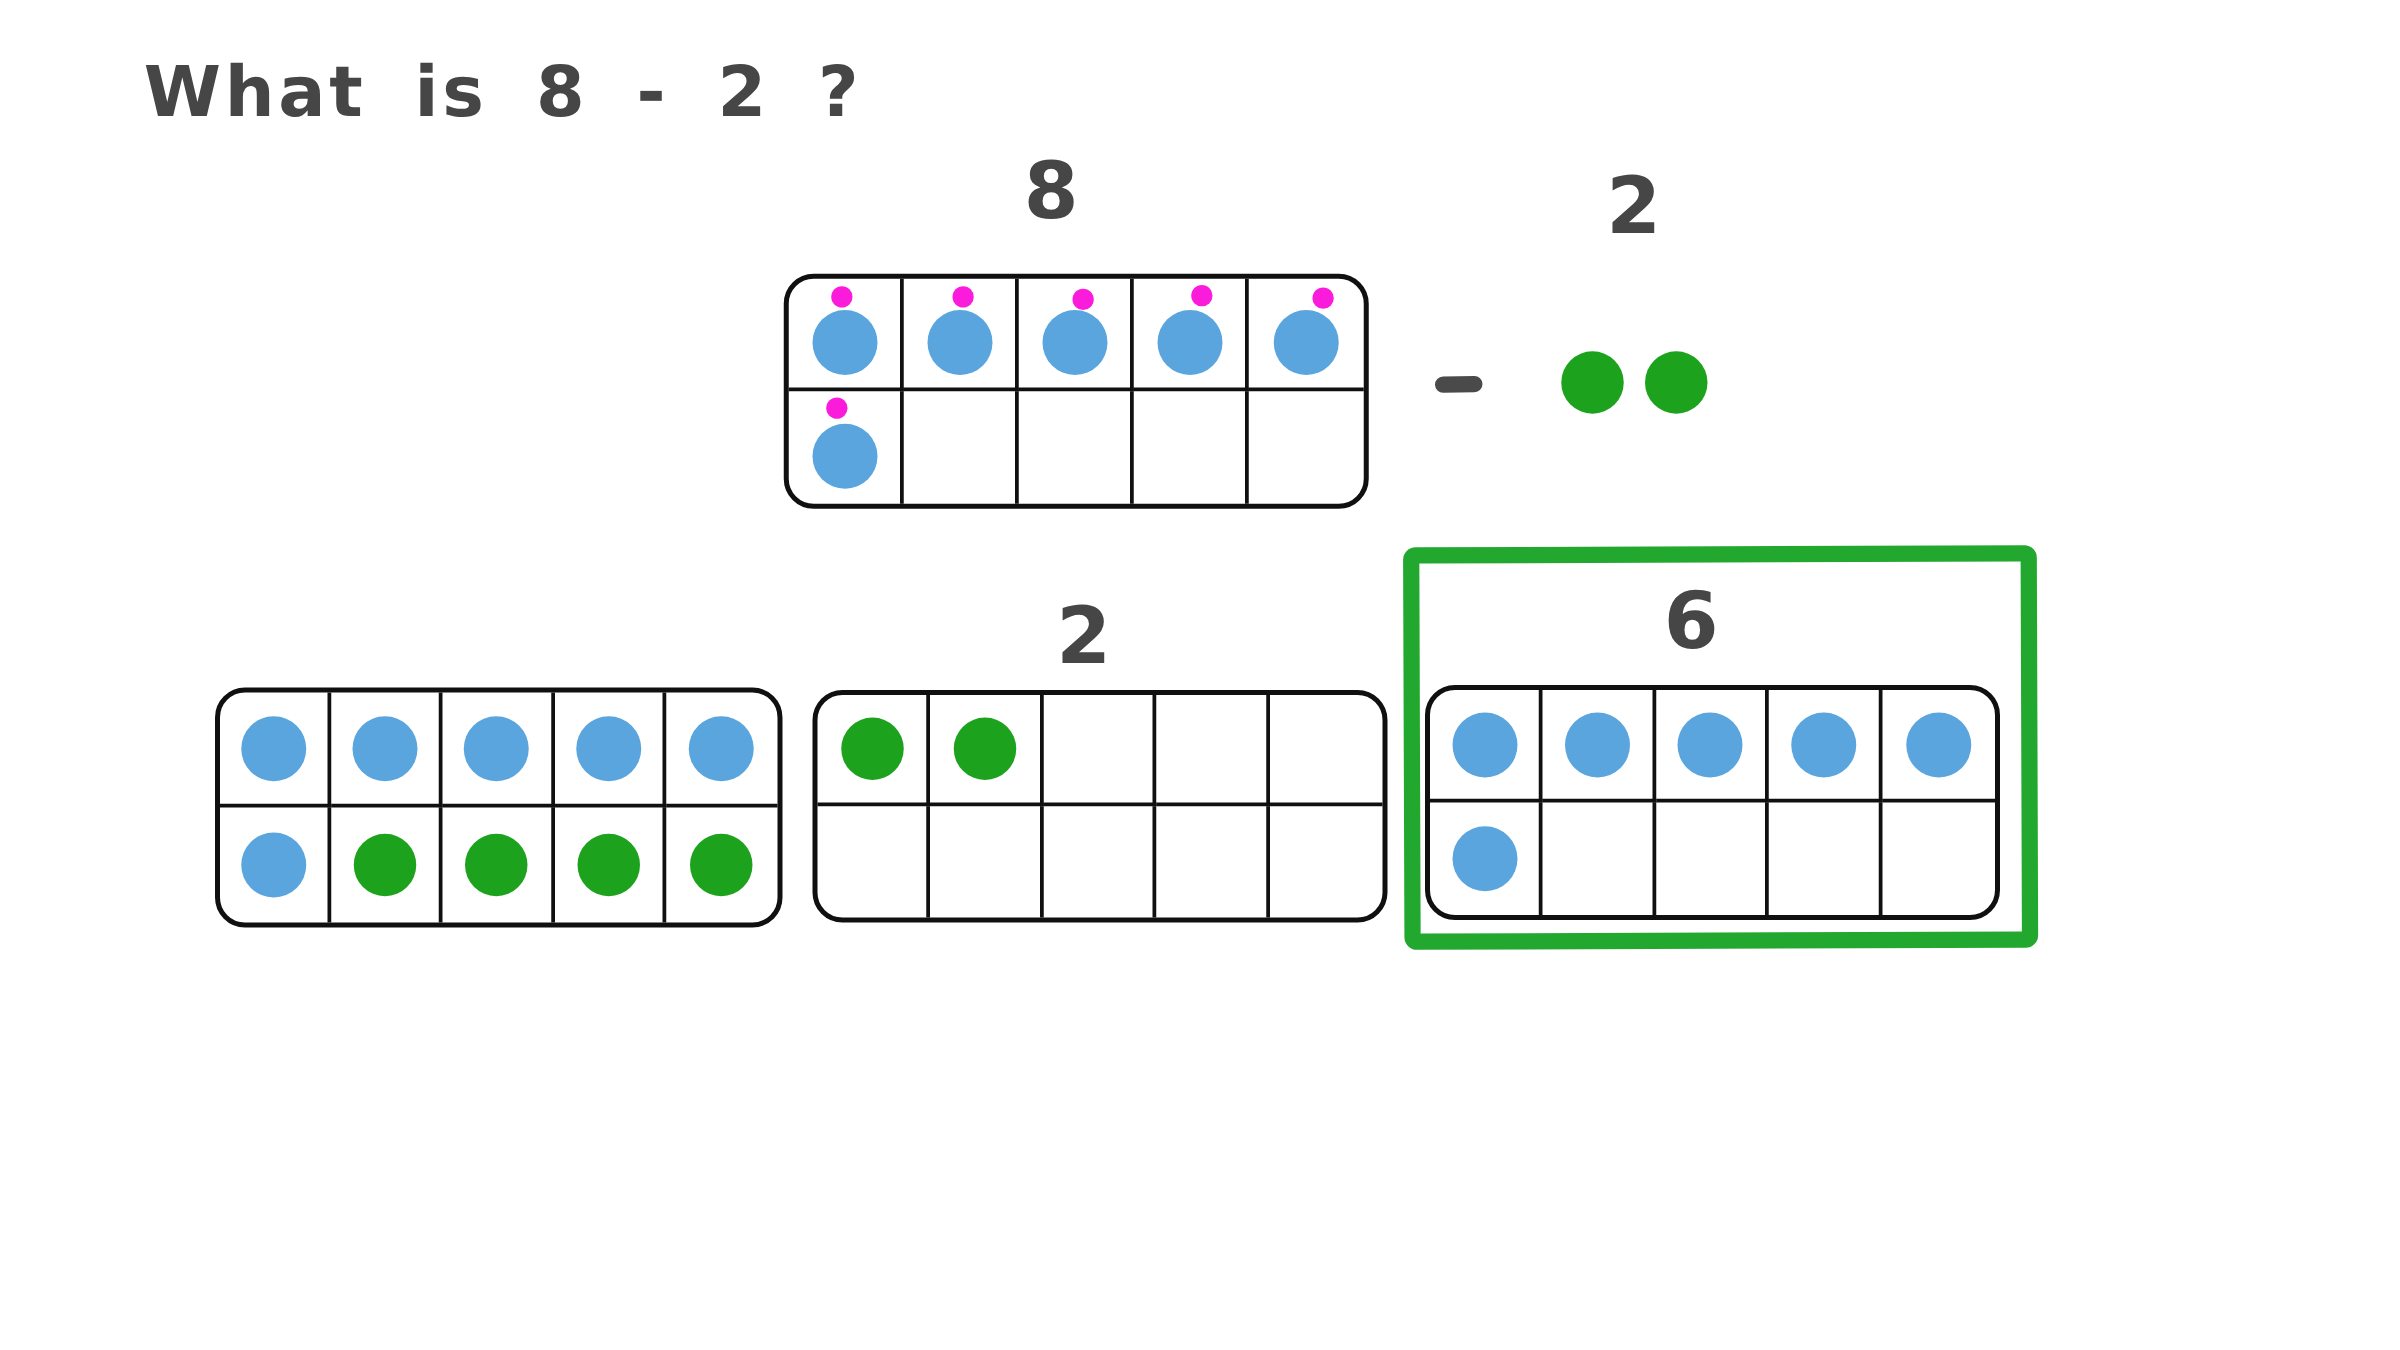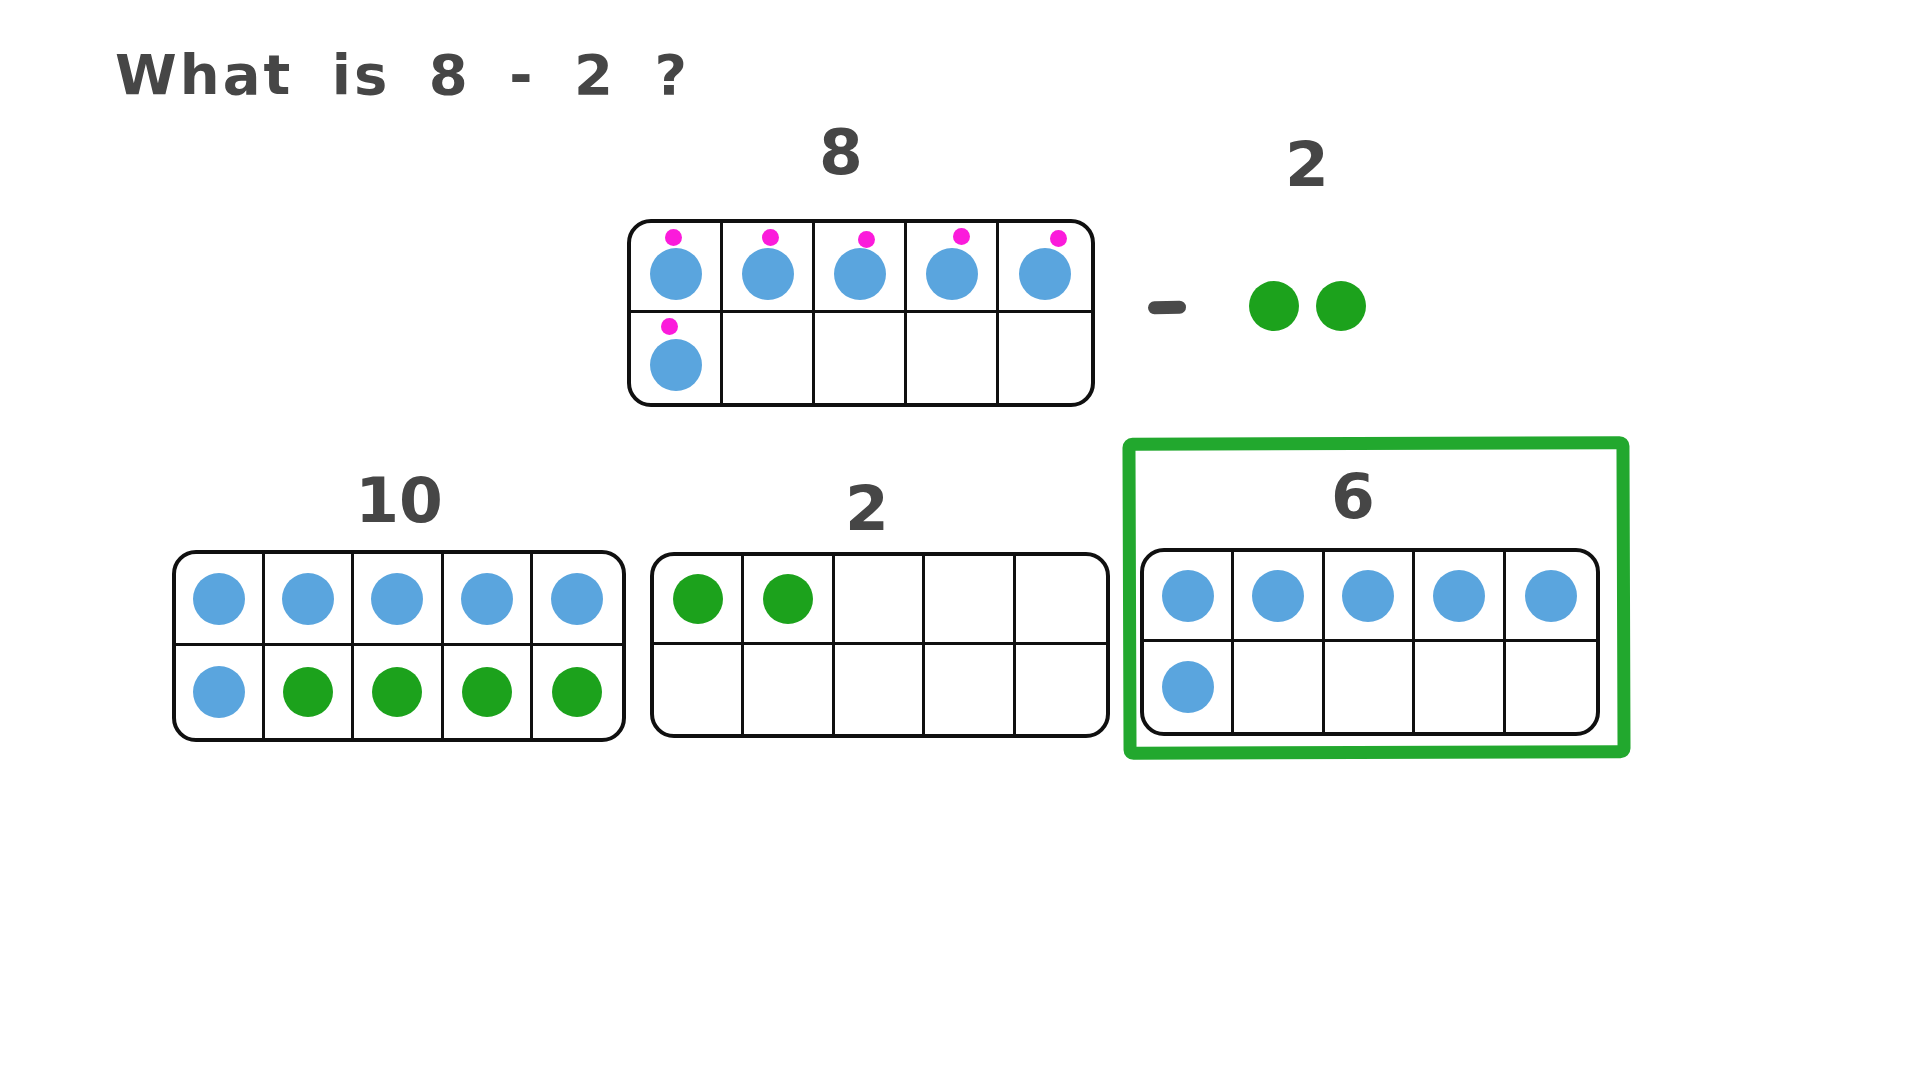--- a/index.html
+++ b/index.html
@@ -143,21 +143,20 @@
     </div>
 
   <div class="minus"></div>
 
   <div class="handtext frame-label" style="left:1177px; top:128px; width:260px;">2</div>
   <div class="loose-dots">
       <div class="dot dot-green"></div>
       <div class="dot dot-green"></div>
     </div>
 
-  <div class="handtext frame-label" style="left:172px; top:464px; width:454px;">10</div>
   <div class="tenframe" style="left:172px; top:550px; width:454px; height:192px;">
       <div class="cell">
         <div class="dot dot-blue"></div>
       </div>
       <div class="cell">
         <div class="dot dot-blue"></div>
       </div>
       <div class="cell">
         <div class="dot dot-blue"></div>
       </div>

